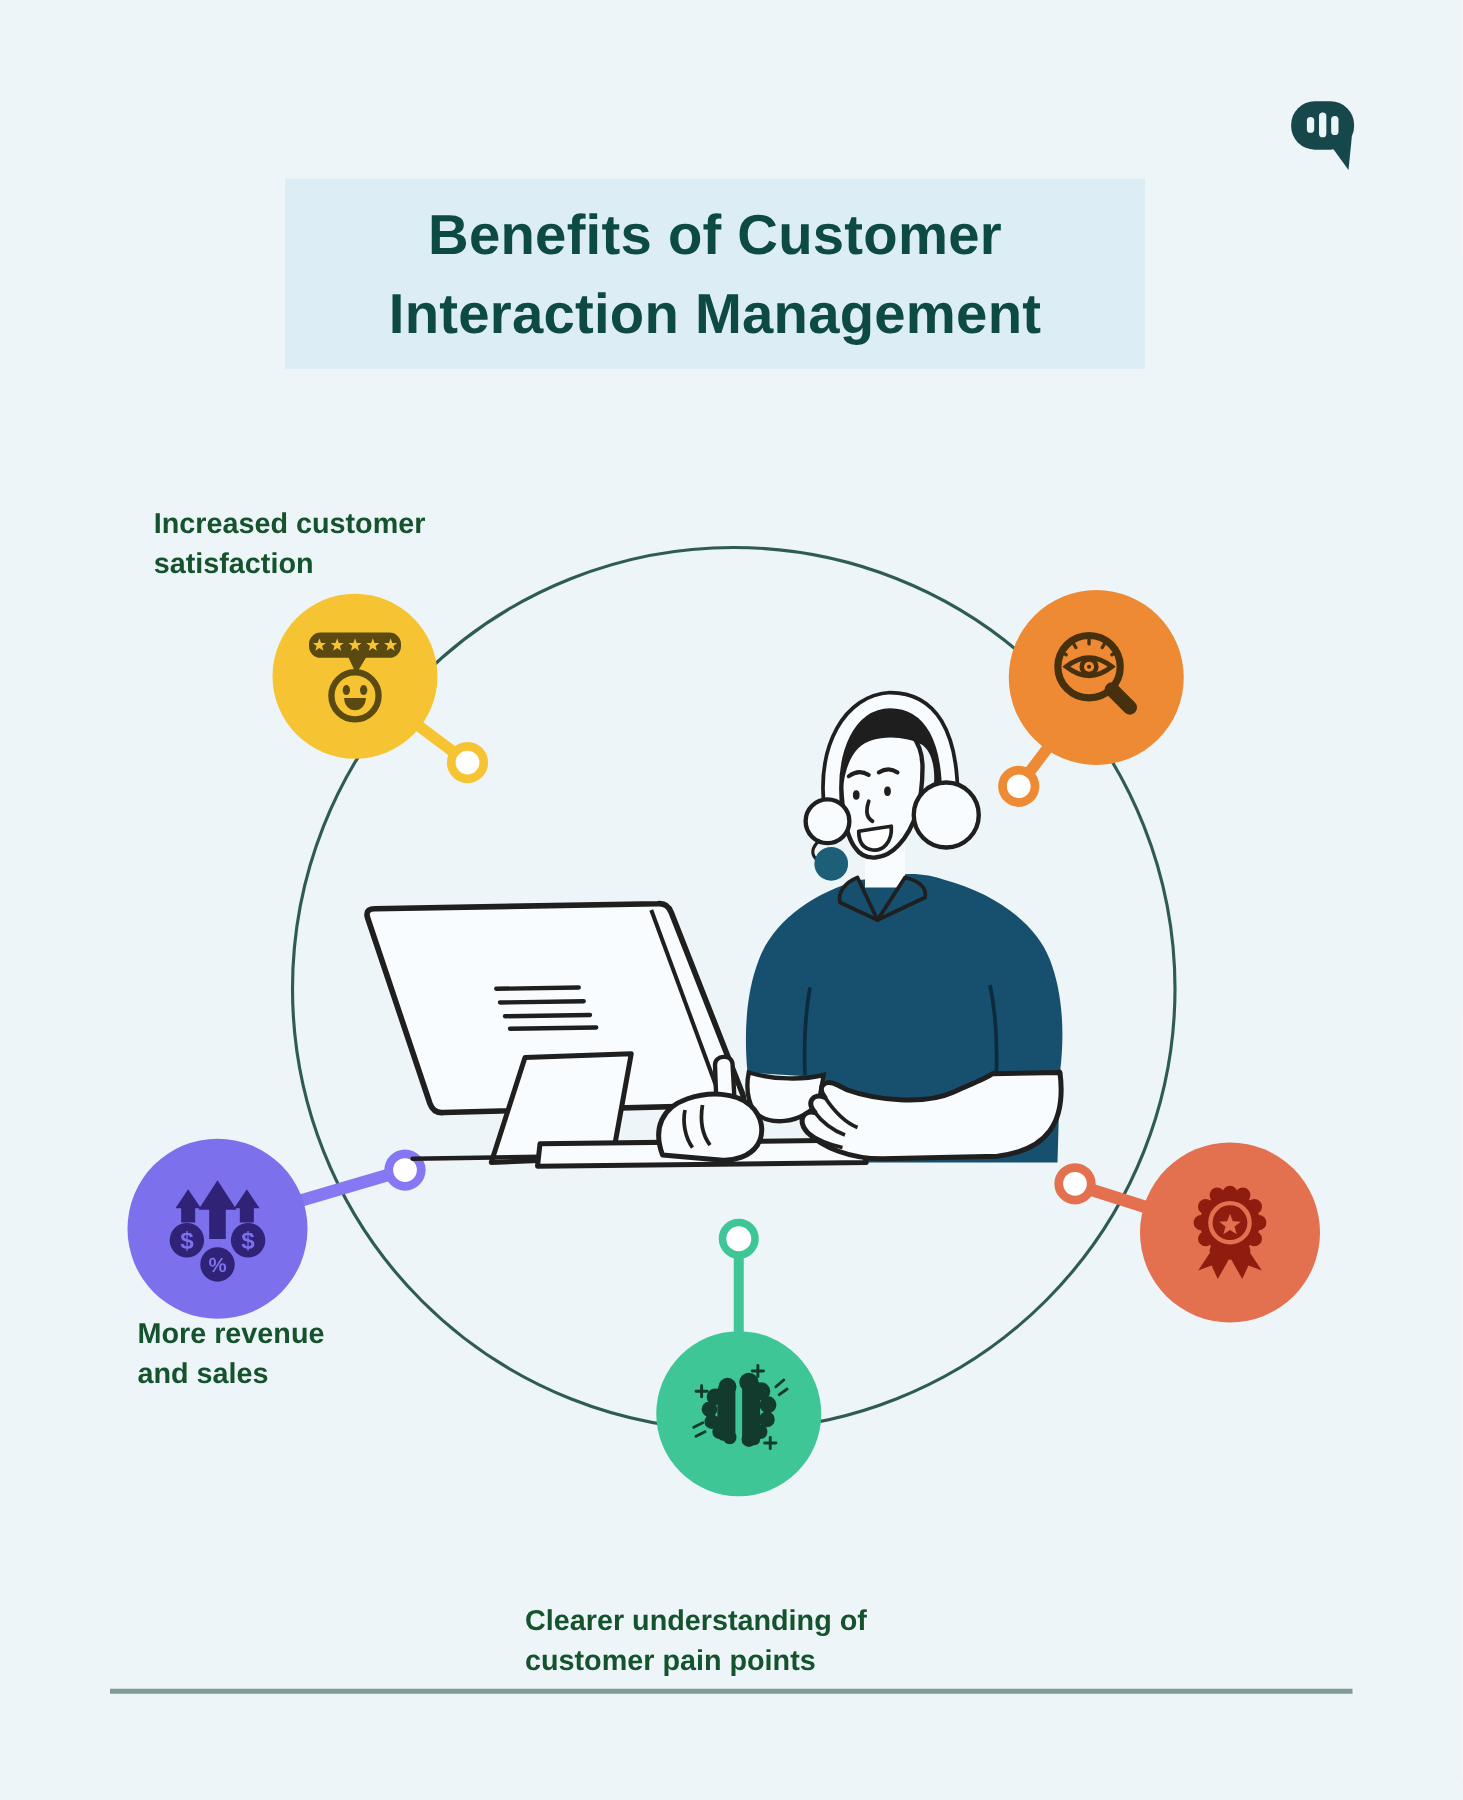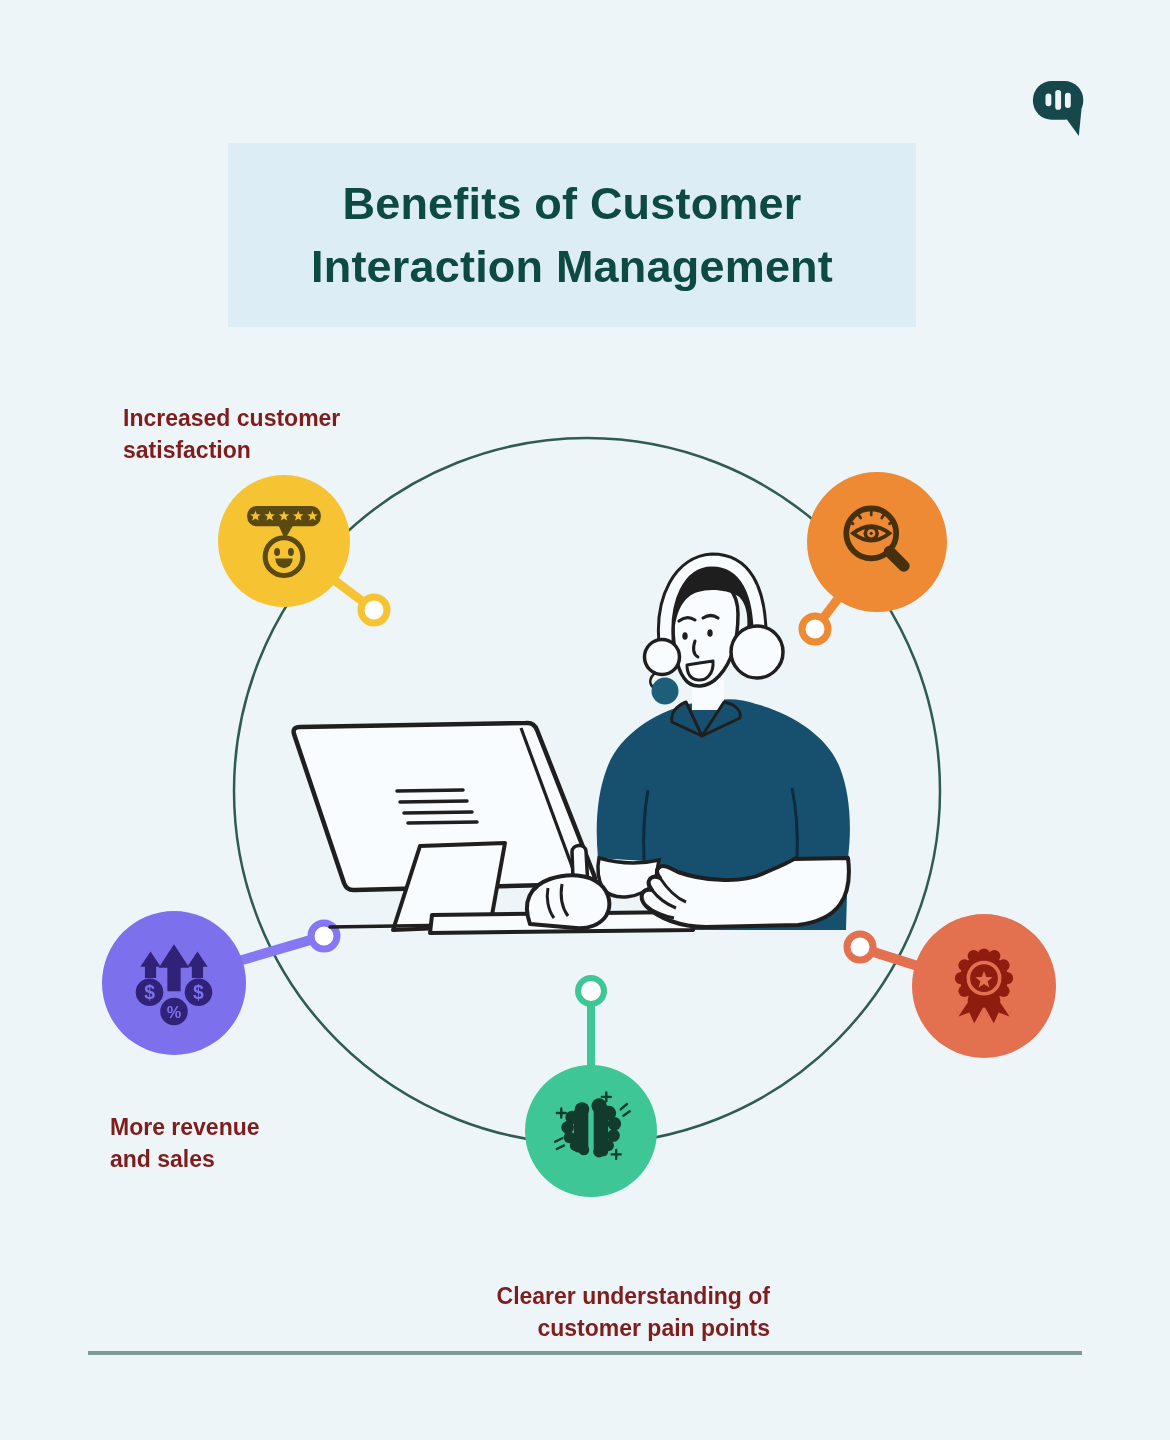--- a/index.html
+++ b/index.html
@@ -1,30 +1,30 @@
 <!DOCTYPE html>
 <html><head>
 <meta charset="utf-8">
 <style>
   html,body{margin:0;padding:0;}
   #canvas{position:relative;width:1170px;height:1440px;background:#EDF5F8;overflow:hidden;
           font-family:"Liberation Sans",sans-serif;}
   .abs{position:absolute;}
   
-  .title-box{position:absolute;left:228px;top:143px;width:688px;height:184px;background:#DCEDF6;
+  .title-box{position:absolute;left:228px;top:143px;width:688px;height:152px;background:#DCEDF6;
              display:flex;align-items:center;justify-content:center;}
   .title-text{font-weight:700;font-size:45px;line-height:63px;color:#0D4B42;text-align:center;
               white-space:pre-line;letter-spacing:.2px;}
   
-  .benefit-label{position:absolute;font-weight:700;font-size:23px;line-height:32px;color:#7f1d1d;
+  .benefit-label{position:absolute;font-weight:700;font-size:23px;line-height:32px;color:#14532d;
                  white-space:pre-line;}
   #label-satisfaction{left:123px;top:402px;}
   #label-insights{left:861px;top:402px;}
-  #label-revenue{left:110px;top:1063px;margin-top:48px;}
-  #label-pain{left:420px;top:1280px;width:350px;text-align:right;}
+  #label-revenue{left:110px;top:1002px;margin-top:48px;}
+  #label-pain{left:420px;top:1280px;width:350px;text-align:left;}
   #label-edge{left:926px;top:1074px;}
   
   .benefit-circle{position:absolute;border-radius:50%;display:flex;align-items:center;justify-content:center;}
   #circle-satisfaction{left:218px;top:475px;width:132px;height:132px;background:#F6C433;}
   #circle-insights{left:807px;top:472px;width:140px;height:140px;background:#EE8A34;}
   #circle-revenue{left:102px;top:911px;width:144px;height:144px;background:#7C70EC;}
   #circle-pain{left:525px;top:1065px;width:132px;height:132px;background:#3EC696;}
   #circle-edge{left:912px;top:914px;width:144px;height:144px;background:#E3704E;}
   
   #logo{left:1032px;top:78px;}

